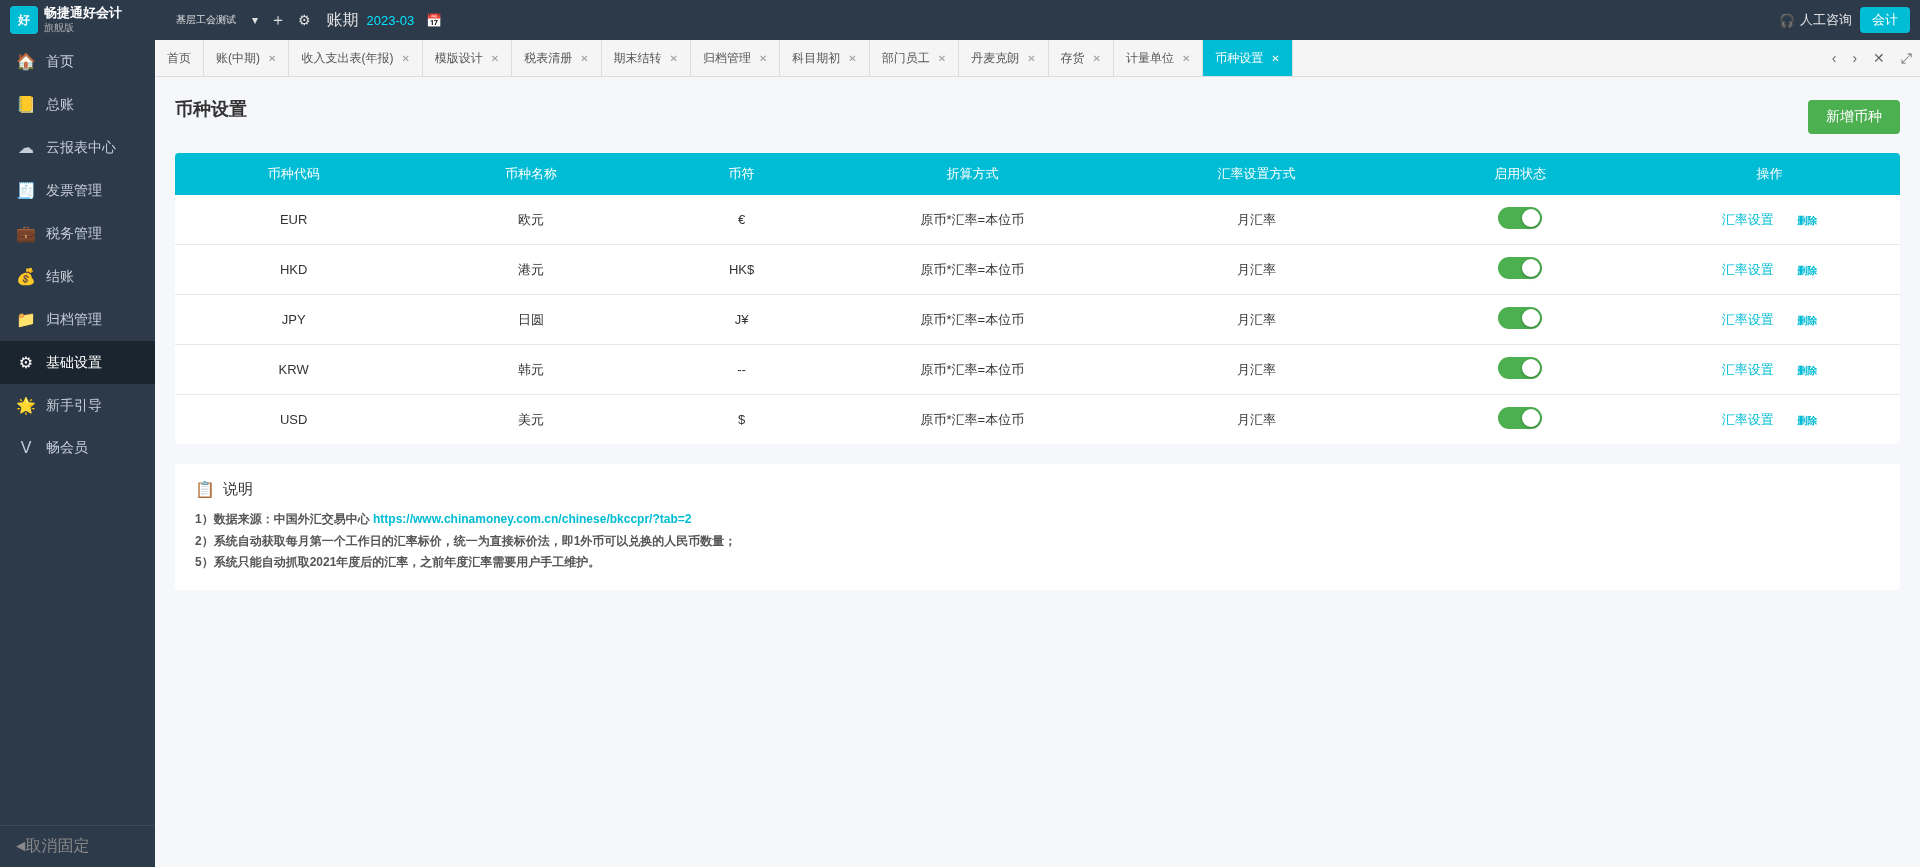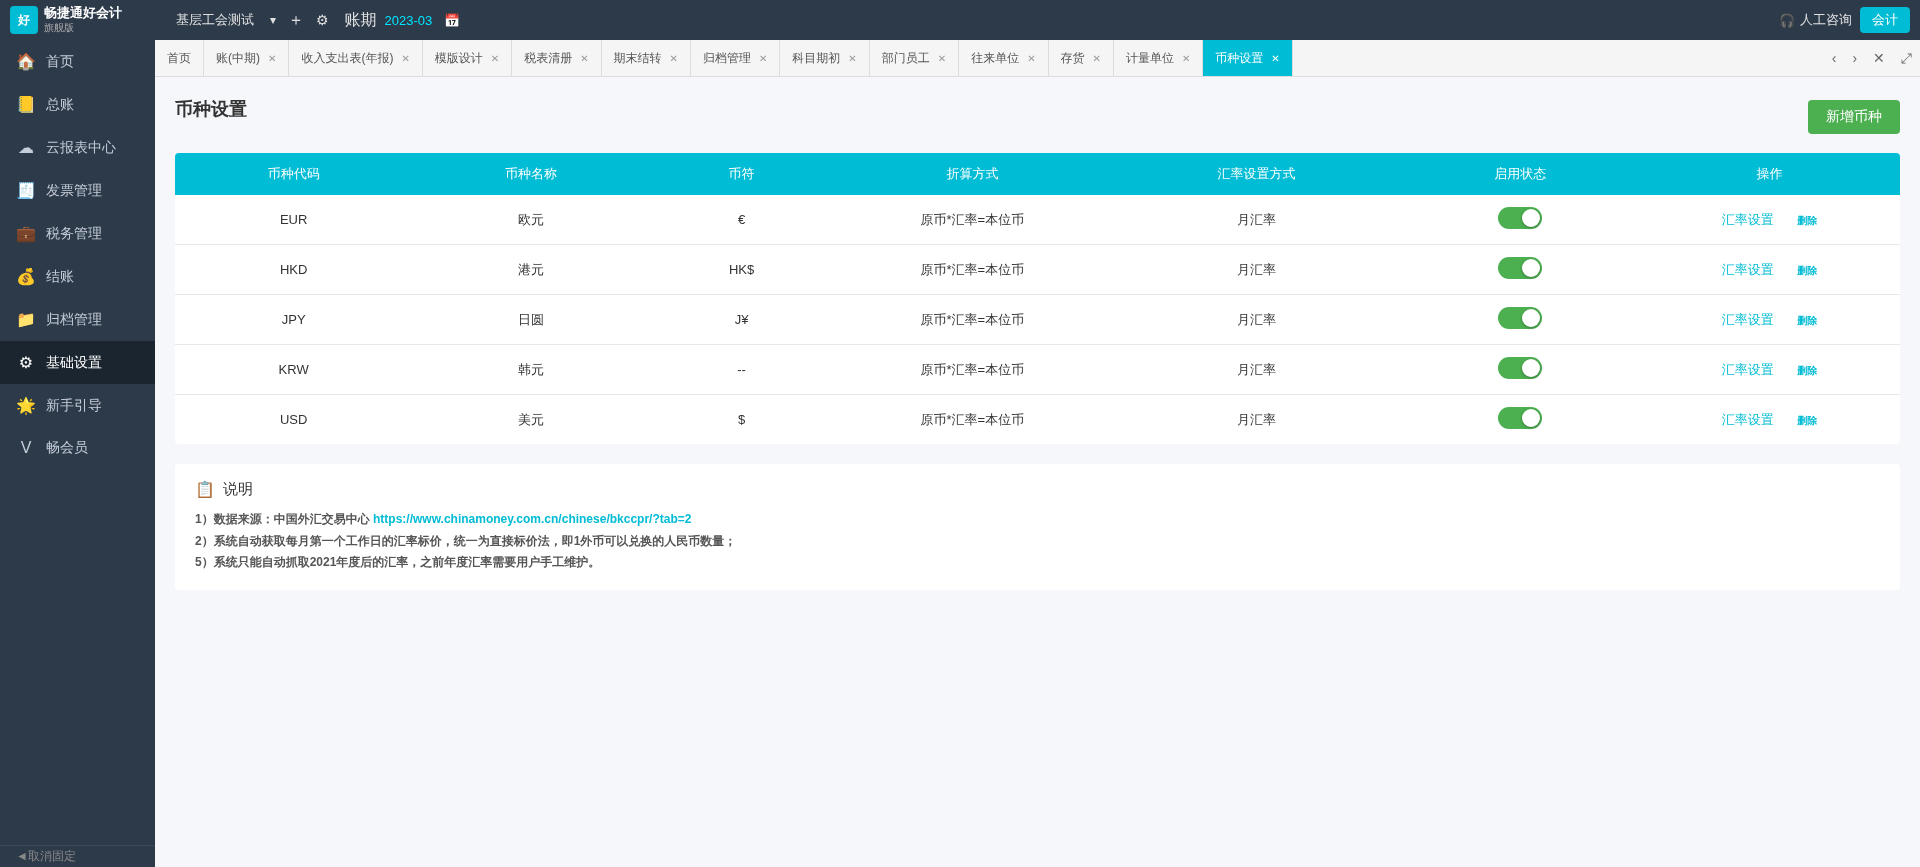--- a/index.html
+++ b/index.html
@@ -7,40 +7,40 @@
 
     
     .app-container { display: flex; flex-direction: column; height: 867px; width: 1920px; }
 
     
     .top-bar { display: flex; align-items: center; background: #2d3a4a; height: 40px; padding: 0 10px; gap: 8px; }
     .top-bar-logo { display: flex; align-items: center; gap: 6px; min-width: 150px; }
     .logo-icon { width: 28px; height: 28px; background: #00bcd4; border-radius: 4px; display: flex; align-items: center; justify-content: center; color: white; font-size: 12px; font-weight: bold; }
     .logo-text { color: white; font-size: 13px; font-weight: bold; line-height: 1.2; }
     .logo-sub { color: #aaa; font-size: 10px; }
-    .company-name { color: #e0e0e0; font-size: 13px; padding: 0 8px; }
+    .company-name { color: #e0e0e0; font-size: 10px; padding: 0 8px; }
     .dropdown-btn { color: #e0e0e0; cursor: pointer; font-size: 12px; }
     .plus-btn { color: #e0e0e0; cursor: pointer; font-size: 16px; padding: 0 4px; }
     .settings-btn { color: #e0e0e0; cursor: pointer; font-size: 14px; }
     .period-label { color: #e0e0e0; font-size: 16px; margin-left: 8px; }
     .period-value { color: #00e5ff; font-size: 13px; }
     .calendar-icon { color: #00e5ff; margin-left: 4px; cursor: pointer; }
     .top-bar-right { margin-left: auto; display: flex; align-items: center; gap: 8px; }
     .help-btn { color: #e0e0e0; font-size: 13px; display: flex; align-items: center; gap: 4px; cursor: pointer; }
     .kuaiji-btn { background: #00bcd4; color: white; border: none; padding: 4px 12px; border-radius: 4px; cursor: pointer; font-size: 13px; }
 
     
     .content-area { display: flex; flex: 1; overflow: hidden; }
 
     
     .sidebar { width: 155px; background: #2d3a4a; display: flex; flex-direction: column; overflow-y: auto; }
     .sidebar-item { display: flex; align-items: center; gap: 10px; padding: 12px 16px; color: #c5cdd8; cursor: pointer; font-size: 14px; }
     .sidebar-item.active { background: #1a252f; color: white; }
     .sidebar-item .icon { font-size: 16px; width: 20px; text-align: center; }
-    .sidebar-bottom { margin-top: auto; padding: 2px 16px; color: #888; font-size: 12px; cursor: pointer; display: flex; align-items: center; gap: 6px; border-top: 1px solid #3a4a5c; }
+    .sidebar-bottom { margin-top: auto; padding: 10px 16px; color: #888; font-size: 16px; cursor: pointer; display: flex; align-items: center; gap: 6px; border-top: 1px solid #3a4a5c; font-family: Liberation Mono, monospace; }
 
     
     .tab-bar-wrapper { background: #f5f5f5; border-bottom: 1px solid #ddd; }
     .tab-bar { display: flex; align-items: center; overflow: hidden; height: 36px; }
     .tab { display: flex; align-items: center; padding: 0 12px; height: 36px; font-size: 12px; color: #555; cursor: pointer; white-space: nowrap; border-right: 1px solid #ddd; gap: 4px; }
     .tab.active { background: #00bcd4; color: white; }
     .tab .close-icon { font-size: 10px; color: #999; margin-left: 4px; cursor: pointer; }
     .tab.active .close-icon { color: white; }
     .tab-nav-btn { padding: 0 8px; cursor: pointer; color: #666; font-size: 14px; display: flex; align-items: center; height: 36px; }
     .tab-close-all { padding: 0 8px; cursor: pointer; color: #666; font-size: 14px; display: flex; align-items: center; height: 36px; }
@@ -190,21 +190,21 @@
           </div>
           <div class="tab">
             <span>科目期初</span>
             <span class="close-icon">✕</span>
           </div>
           <div class="tab">
             <span>部门员工</span>
             <span class="close-icon">✕</span>
           </div>
           <div class="tab">
-            <span>往来单位</span>
+            <span>丹麦克朗</span>
             <span class="close-icon">✕</span>
           </div>
           <div class="tab">
             <span>存货</span>
             <span class="close-icon">✕</span>
           </div>
           <div class="tab">
             <span>计量单位</span>
             <span class="close-icon">✕</span>
           </div>

